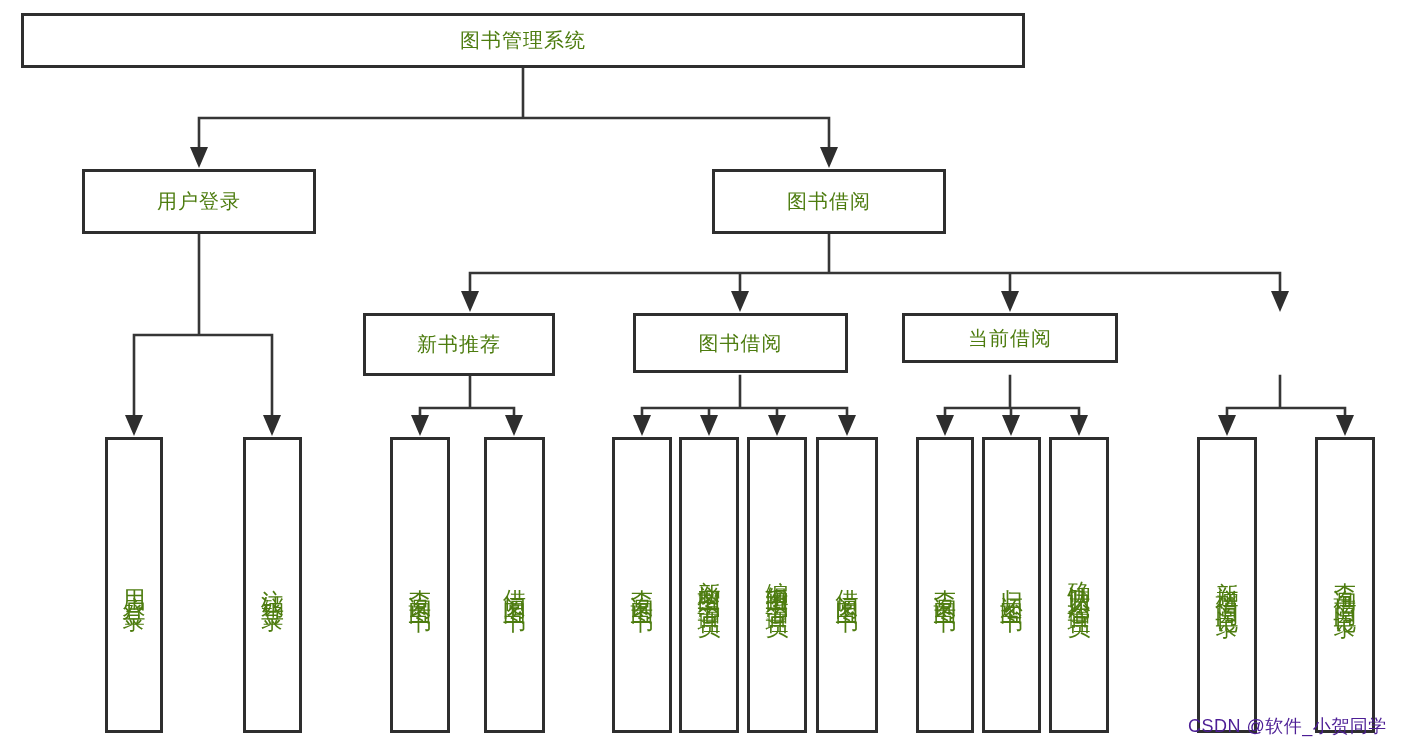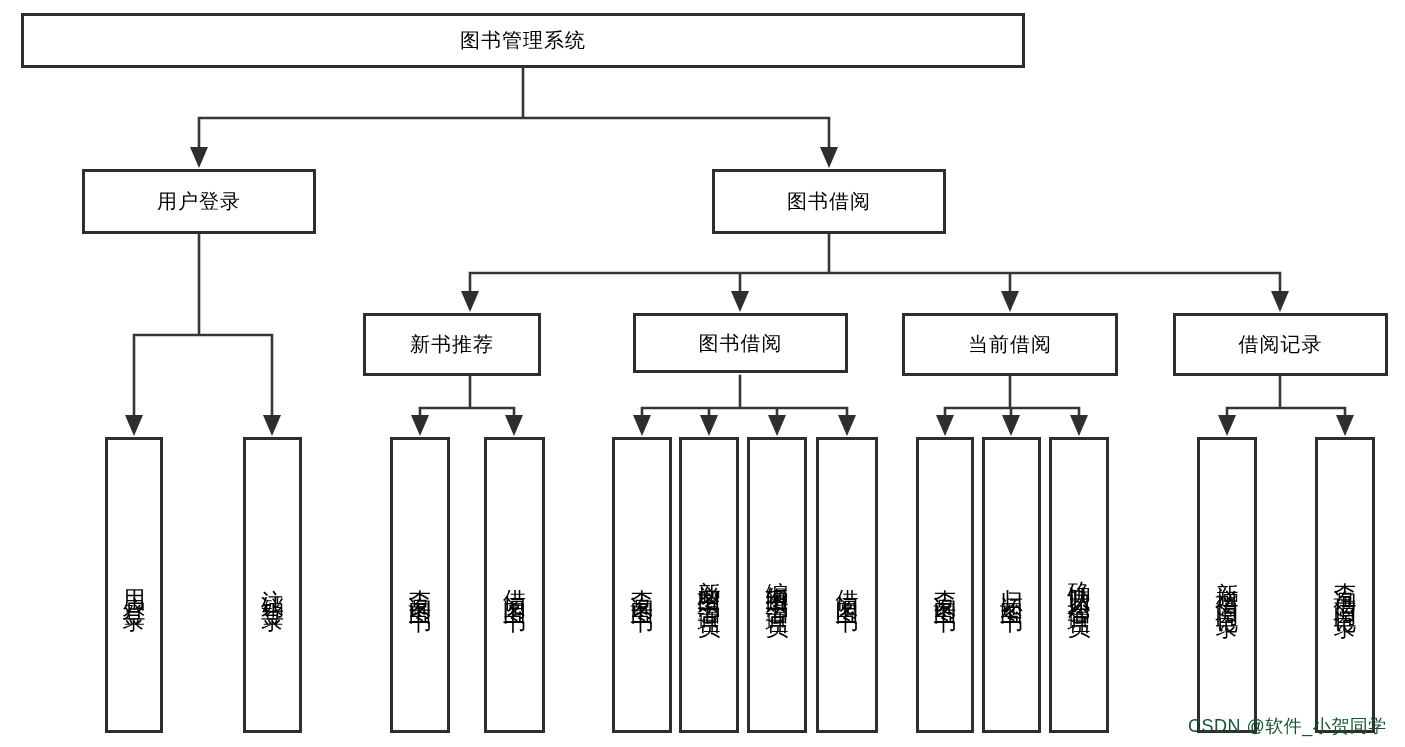--- a/index.html
+++ b/index.html
@@ -23,21 +23,21 @@
     height: 747px;
   }
   .box {
     position: absolute;
     box-sizing: border-box;
     background: #ffffff;
     border: 3px solid #2e2e2e;
     display: flex;
     align-items: center;
     justify-content: center;
-    color: #000000;
+    color: #4d7c0f;
   }
   .h {
     font-size: 20px;
     letter-spacing: 1px;
     white-space: nowrap;
   }
   .v {
     writing-mode: vertical-rl;
     text-orientation: mixed;
     font-size: 23px;
@@ -46,21 +46,21 @@
   }
   .v span {
     display: inline-block;
   }
   .watermark {
     position: absolute;
     left: 1188px;
     top: 714px;
     font-size: 18px;
     letter-spacing: 0.5px;
-    color: #14532d;
+    color: #4c1d95;
     white-space: nowrap;
     z-index: 5;
   }
 </style>
 </head>
 <body>
 
 <div class="stage">
 
   <svg class="wires" viewBox="0 0 1405 747" aria-hidden="true">
@@ -111,31 +111,28 @@
     <span>图书管理系统</span>
   </div>
 
   <div class="box h" style="left:82px; top:169px; width:234px; height:65px;">
     <span>用户登录</span>
   </div>
   <div class="box h" style="left:712px; top:169px; width:234px; height:65px;">
     <span>图书借阅</span>
   </div>
 
-  <div class="box h" style="left:363px; top:313px; width:178px; height:63px;">
+  <div class="box h" style="left:363px; top:313px; width:192px; height:63px;">
     <span>新书推荐</span>
   </div>
   <div class="box h" style="left:633px; top:313px; width:215px; height:60px;">
     <span>图书借阅</span>
   </div>
-  <div class="box h" style="left:902px; top:313px; width:216px; height:63px;">
+  <div class="box h" style="left:902px; top:313px; width:216px; height:50px;">
     <span>当前借阅</span>
-  </div>
-  <div class="box h" style="left:1173px; top:313px; width:215px; height:63px;">
-    <span>借阅记录</span>
   </div>
 
   <div class="box v" style="left:105px; top:437px; width:58px; height:296px;">
     <span>用户登录</span>
   </div>
   <div class="box v" style="left:243px; top:437px; width:59px; height:296px;">
     <span>注销登录</span>
   </div>
 
   <div class="box v" style="left:390px; top:437px; width:60px; height:296px;">

